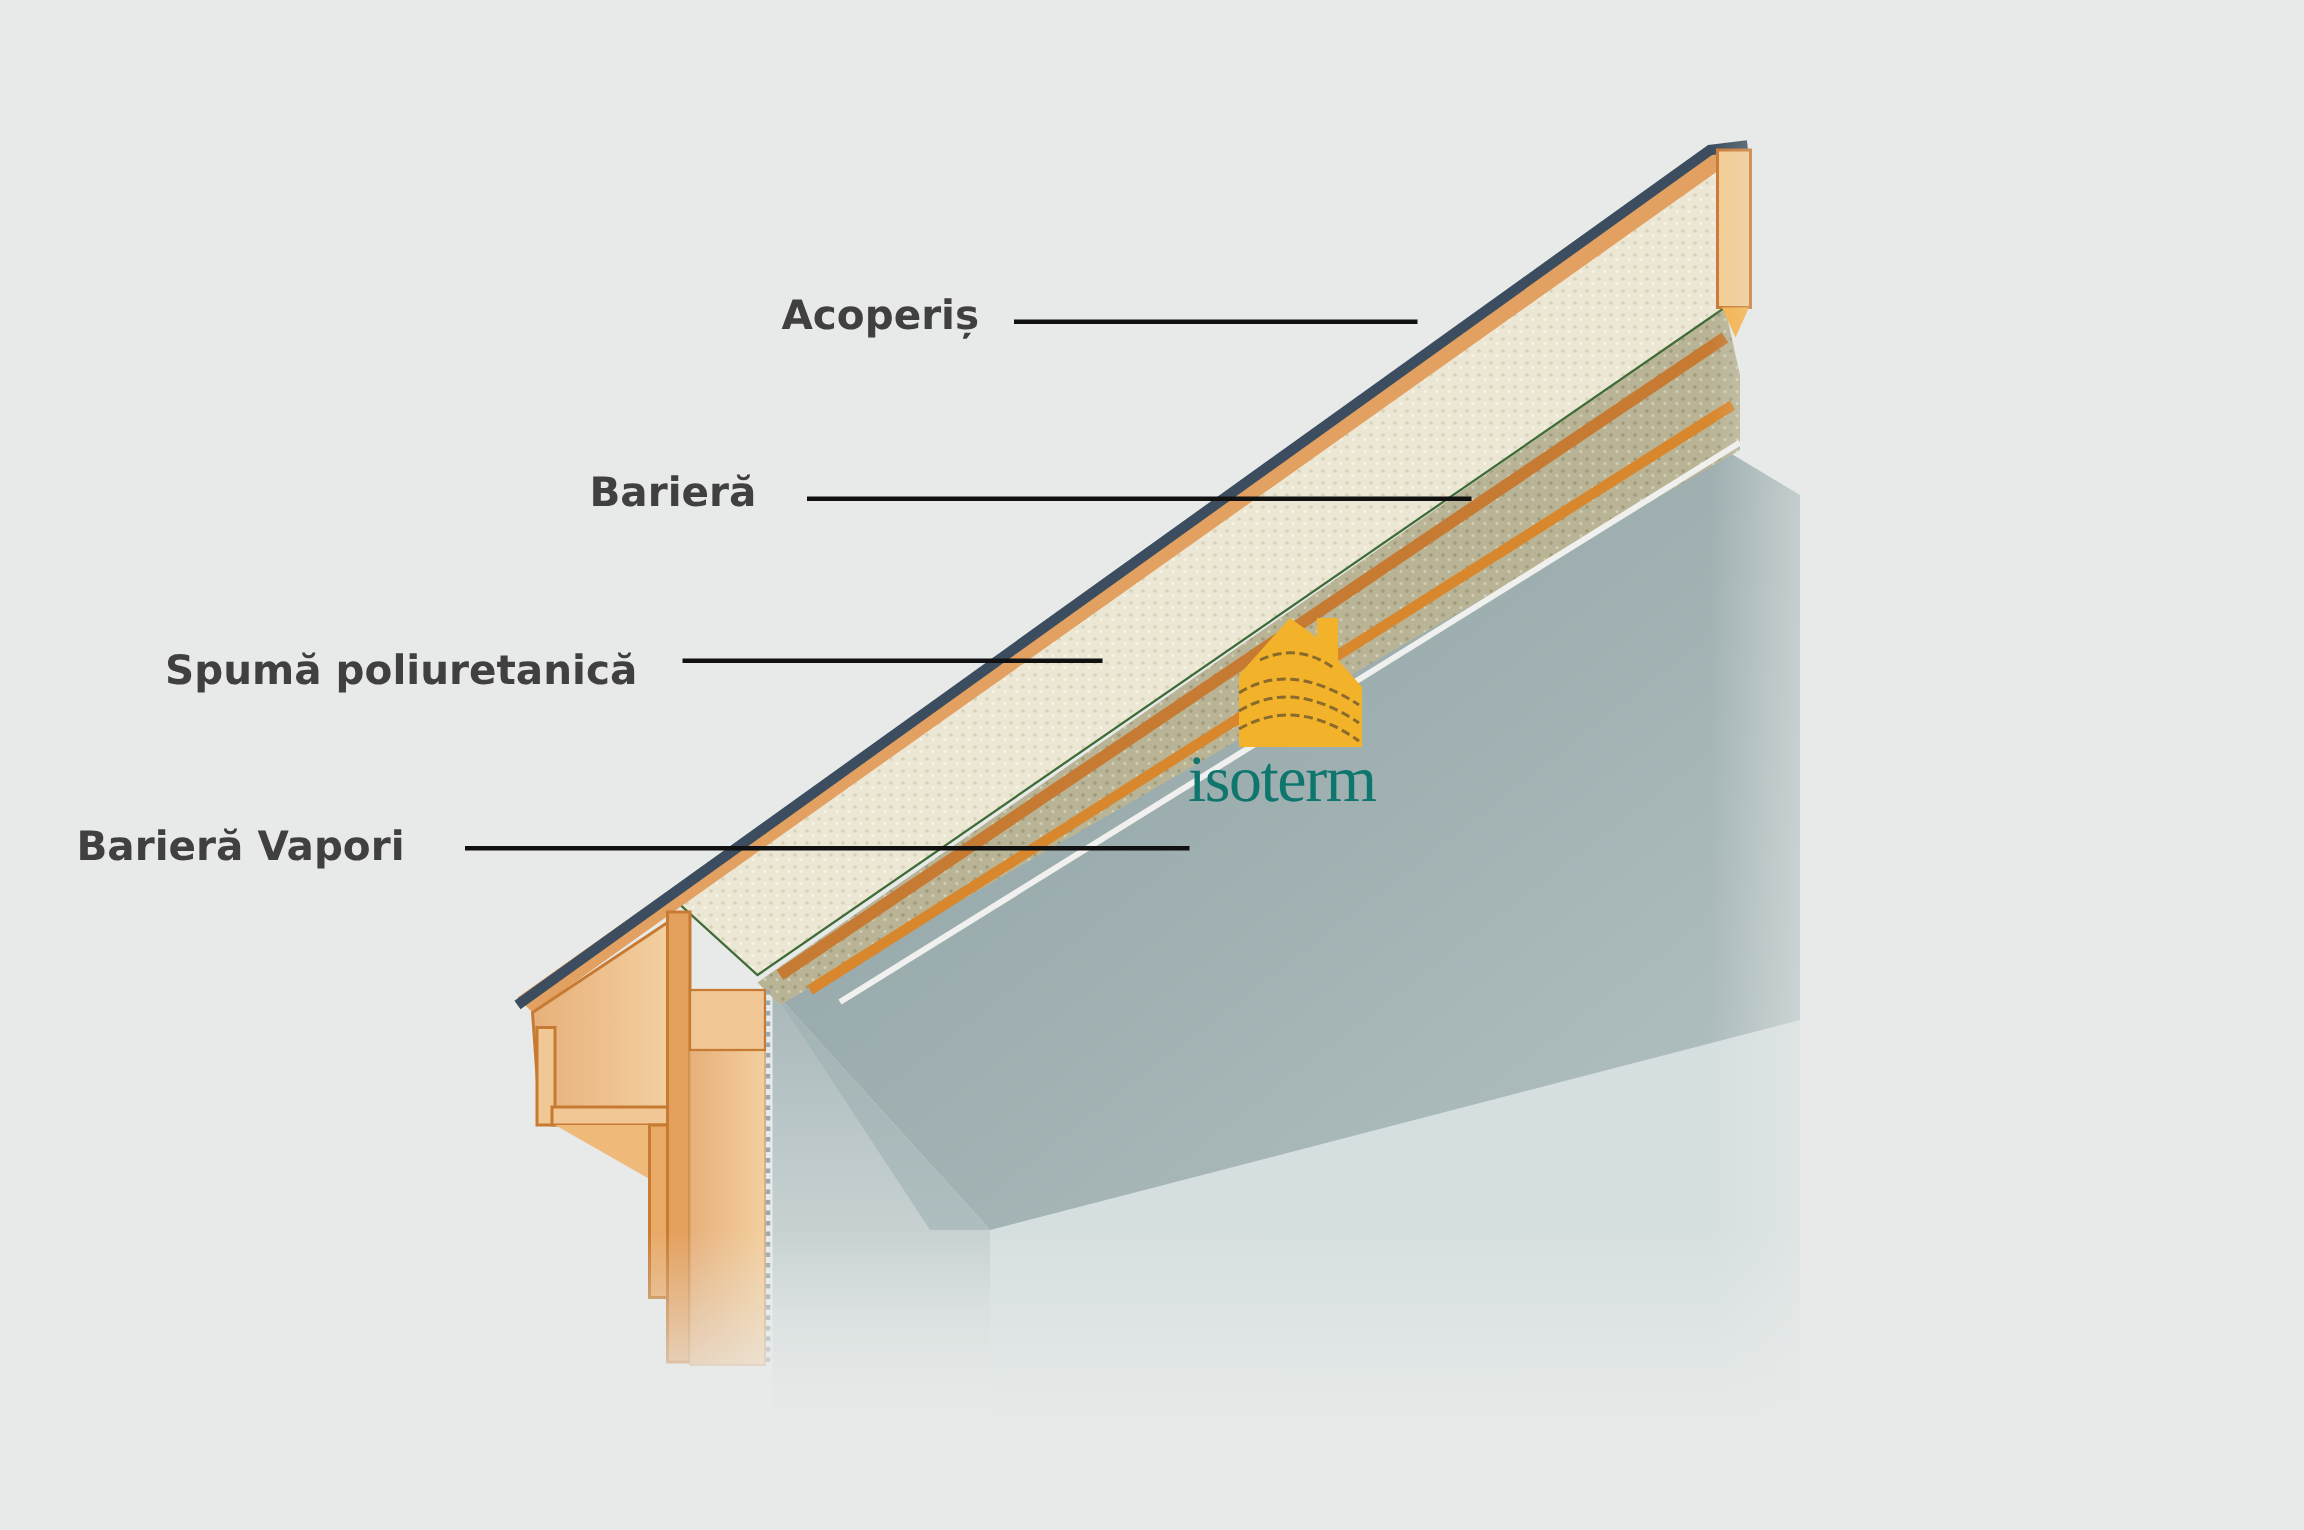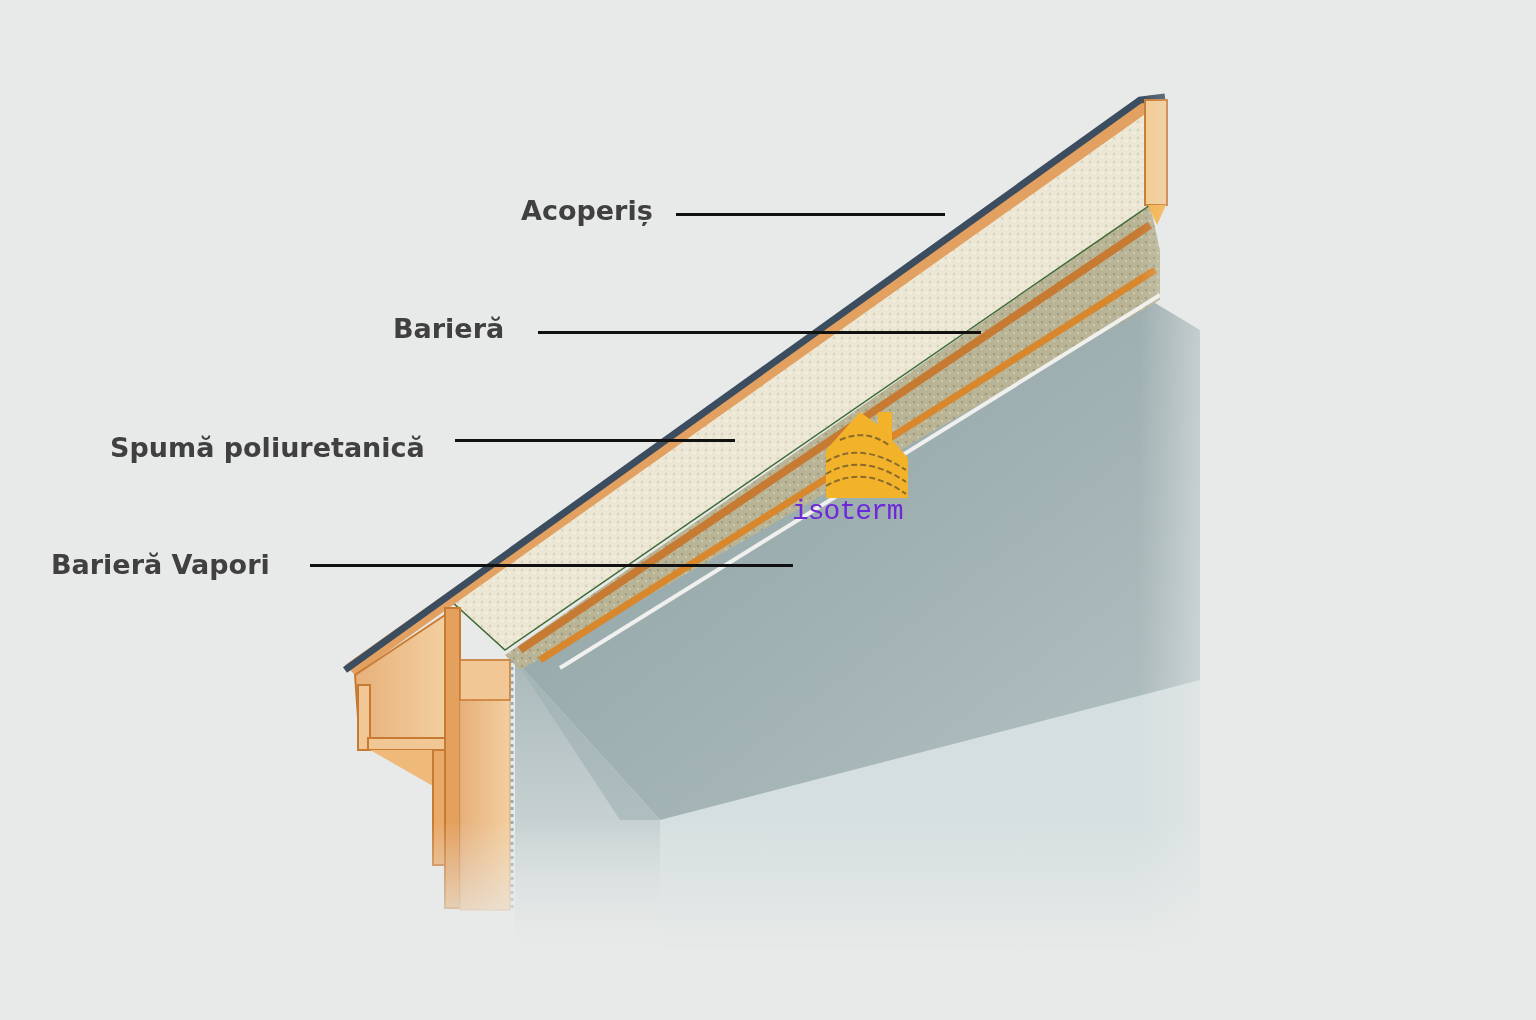--- a/index.html
+++ b/index.html
@@ -20,23 +20,23 @@
     letter-spacing: 0px;
     line-height: 1;
   }
   .leader {
     position: absolute;
     height: 3px;
     background: #111;
   }
   .logo-word {
     position: absolute;
-    font-family: Liberation Mono, monospace;
-    font-size: 28px;
-    color: #6d28d9;
+    font-family: Liberation Serif, serif;
+    font-size: 44px;
+    color: #0f766e;
     letter-spacing: -1px;
     line-height: 1;
   }
 </style>
 </head>
 <body>
 
 <svg id="diagram" viewBox="0 0 1536 1020" xmlns="http://www.w3.org/2000/svg">
   <defs>
     <linearGradient id="fadeBottom" x1="0" y1="0" x2="0" y2="1">

